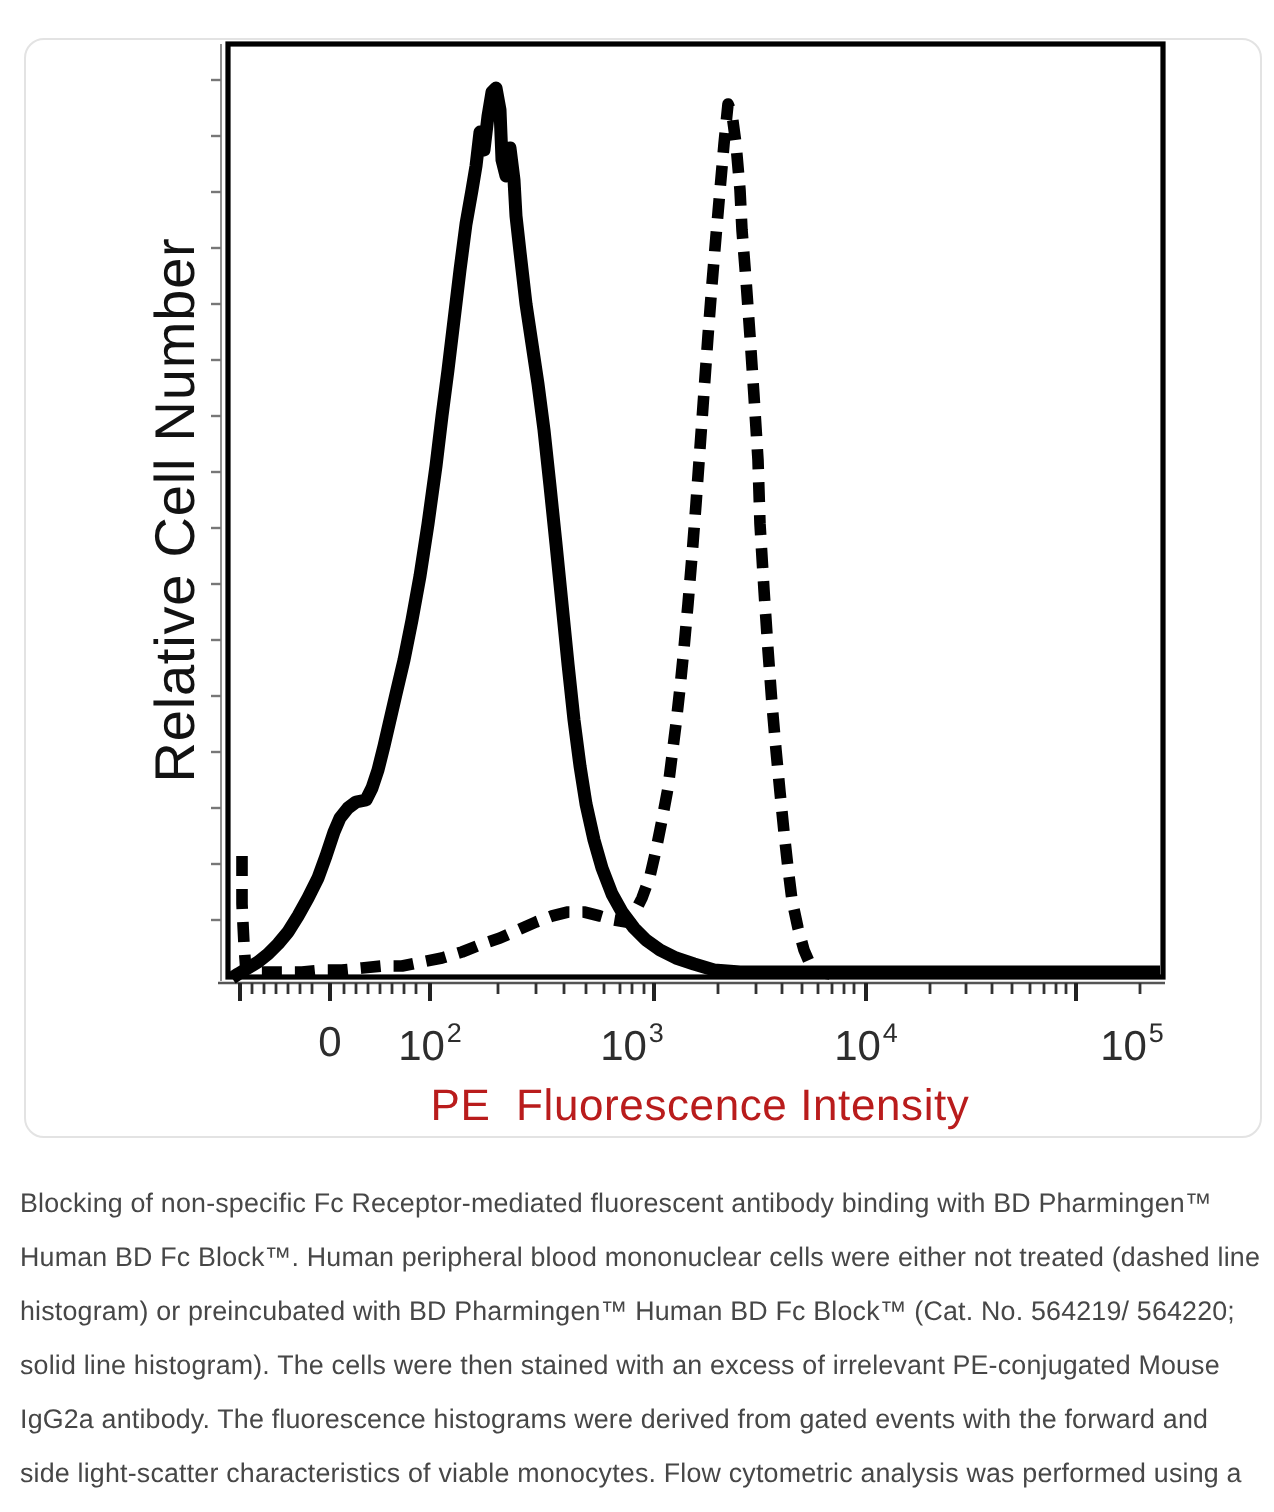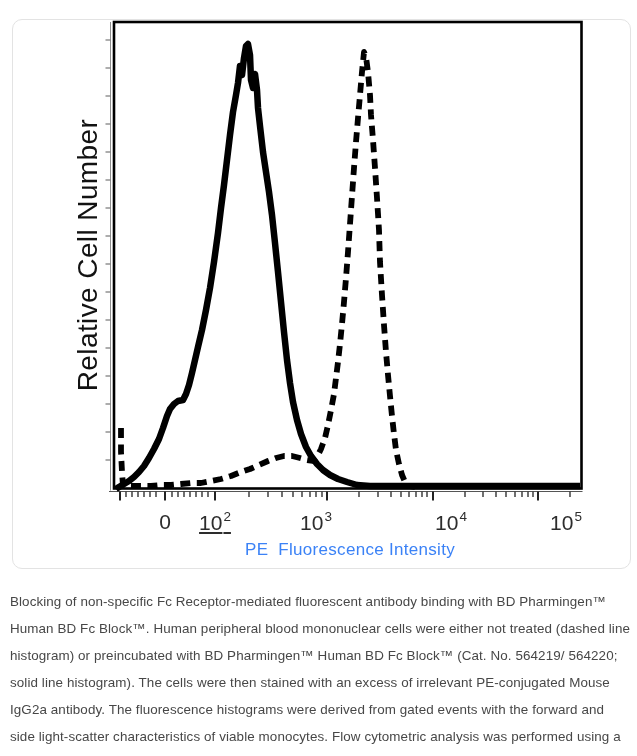--- a/index.html
+++ b/index.html
@@ -13,21 +13,21 @@
   }
   .chart{position:absolute;left:0;top:0;width:637px;height:585px;}
   #chart-svg{position:absolute;left:0;top:0;}
   .ylabel{
     position:absolute;left:88px;top:255px;
     transform:translate(-50%,-50%) rotate(-90deg);
     font-size:28px;color:#121212;white-space:nowrap;letter-spacing:.4px;
   }
   .xlabel{
     position:absolute;left:350px;top:540px;transform:translateX(-50%);
-    font-size:17px;color:#3b82f6;white-space:pre;letter-spacing:.3px;
+    font-size:22px;color:#b91c1c;white-space:pre;letter-spacing:.3px;
   }
   .xtick{
     position:absolute;top:510px;transform:translateX(-50%);
     font-size:21px;color:#2d2d2d;white-space:nowrap;
   }
   .xtick sup{font-size:13.5px;position:relative;top:-1px;margin-left:1px;}
   .caption{
     position:absolute;left:10px;top:588px;width:622px;margin:0;
     font-size:13.4px;line-height:27px;color:#474747;letter-spacing:.1px;
   }
@@ -102,20 +102,20 @@
       <line x1="433" y1="491.5" x2="433" y2="500.5" stroke="#222222" stroke-width="2"></line>
       <line x1="538" y1="491.5" x2="538" y2="500.5" stroke="#222222" stroke-width="2"></line>
       <rect x="114" y="22" width="467.5" height="466.5" fill="none" stroke="#000000" stroke-width="2.6"></rect>
       <path d="M116,489 L119,487 L124,484 L129,481 L134,477 L139,472 L144,466 L149,458 L154,449 L159,439 L163,428 L167,416 L170,409 L174,404 L178,401 L183,400 L186,394 L189,385 L192,373 L195,360 L198,347 L202,330 L206,310 L210,288 L214,262 L218,233 L221,208 L224,185 L227,160 L230,135 L233,112 L236,95 L238,83 L240,66 L242,75 L244,58 L246,46 L248,44 L250,55 L251,80 L253,88 L255,74 L257,90 L258,108 L260,126 L263,152 L266,172 L269,192 L272,215 L275,243 L278,272 L281,302 L284,332 L287,360 L290,383 L293,402 L297,420 L301,434 L306,447 L311,456 L317,464 L323,470 L330,475 L338,479 L347,482 L357,485 L370,486 L580,486" fill="none" stroke="#000000" stroke-width="6.5" stroke-linejoin="round"></path>
       <path d="M121,428 L121,452 L122,472 L123,486 L131,486 L141,486 L151,486 L161,485 L171,485 L181,484 L191,483 L201,483 L211,481 L221,479 L231,476 L241,472 L250,469 L259,465 L268,461 L276,458 L284,456 L292,456 L300,458 L307,460 L313,461 L317,457 L321,449 L325,438 L328,425 L331,410 L334,394 L336,378 L338,362 L340,344 L342,324 L344,302 L346,278 L348,252 L350,224 L352,196 L354,168 L356,142 L358,118 L360,95 L362,72 L364,52 L366,57 L368,72 L370,95 L371,115 L373,140 L375,168 L377,198 L379,230 L380,262 L382,295 L384,325 L386,352 L388,375 L390,396 L392,416 L394,434 L396,450 L399,464 L402,475 L405,482 L409,486 L415,487" fill="none" stroke="#000000" stroke-width="5.8" stroke-linejoin="round" stroke-dasharray="10 6.5"></path>
     </svg>
   <div class="ylabel">Relative Cell Number</div>
   <div class="xlabel">PE  Fluorescence Intensity</div>
   <div id="x-tick-labels">
       <div class="xtick" style="left: 165px;">0</div>
-      <div class="xtick" style="left: 215px; text-decoration: underline;">10<sup>2</sup></div>
+      <div class="xtick" style="left: 215px;">10<sup>2</sup></div>
       <div class="xtick" style="left: 316px;">10<sup>3</sup></div>
-      <div class="xtick" style="left: 451px;">10<sup>4</sup></div>
+      <div class="xtick" style="left: 433px;">10<sup>4</sup></div>
       <div class="xtick" style="left: 566px;">10<sup>5</sup></div>
     </div>
 </div>
 
 <p class="caption">Blocking of non-specific Fc Receptor-mediated fluorescent antibody binding with BD Pharmingen™ Human BD Fc Block™. Human peripheral blood mononuclear cells were either not treated (dashed line histogram) or preincubated with BD Pharmingen™ Human BD Fc Block™ (Cat. No. 564219/ 564220; solid line histogram).  The cells were then stained with an excess of irrelevant PE-conjugated Mouse IgG2a antibody. The fluorescence histograms were derived from gated events with the forward and side light-scatter characteristics of viable monocytes. Flow cytometric analysis was performed using a BD FACSCanto™ II Flow Cytometer System.</p>
 
 </body></html>

